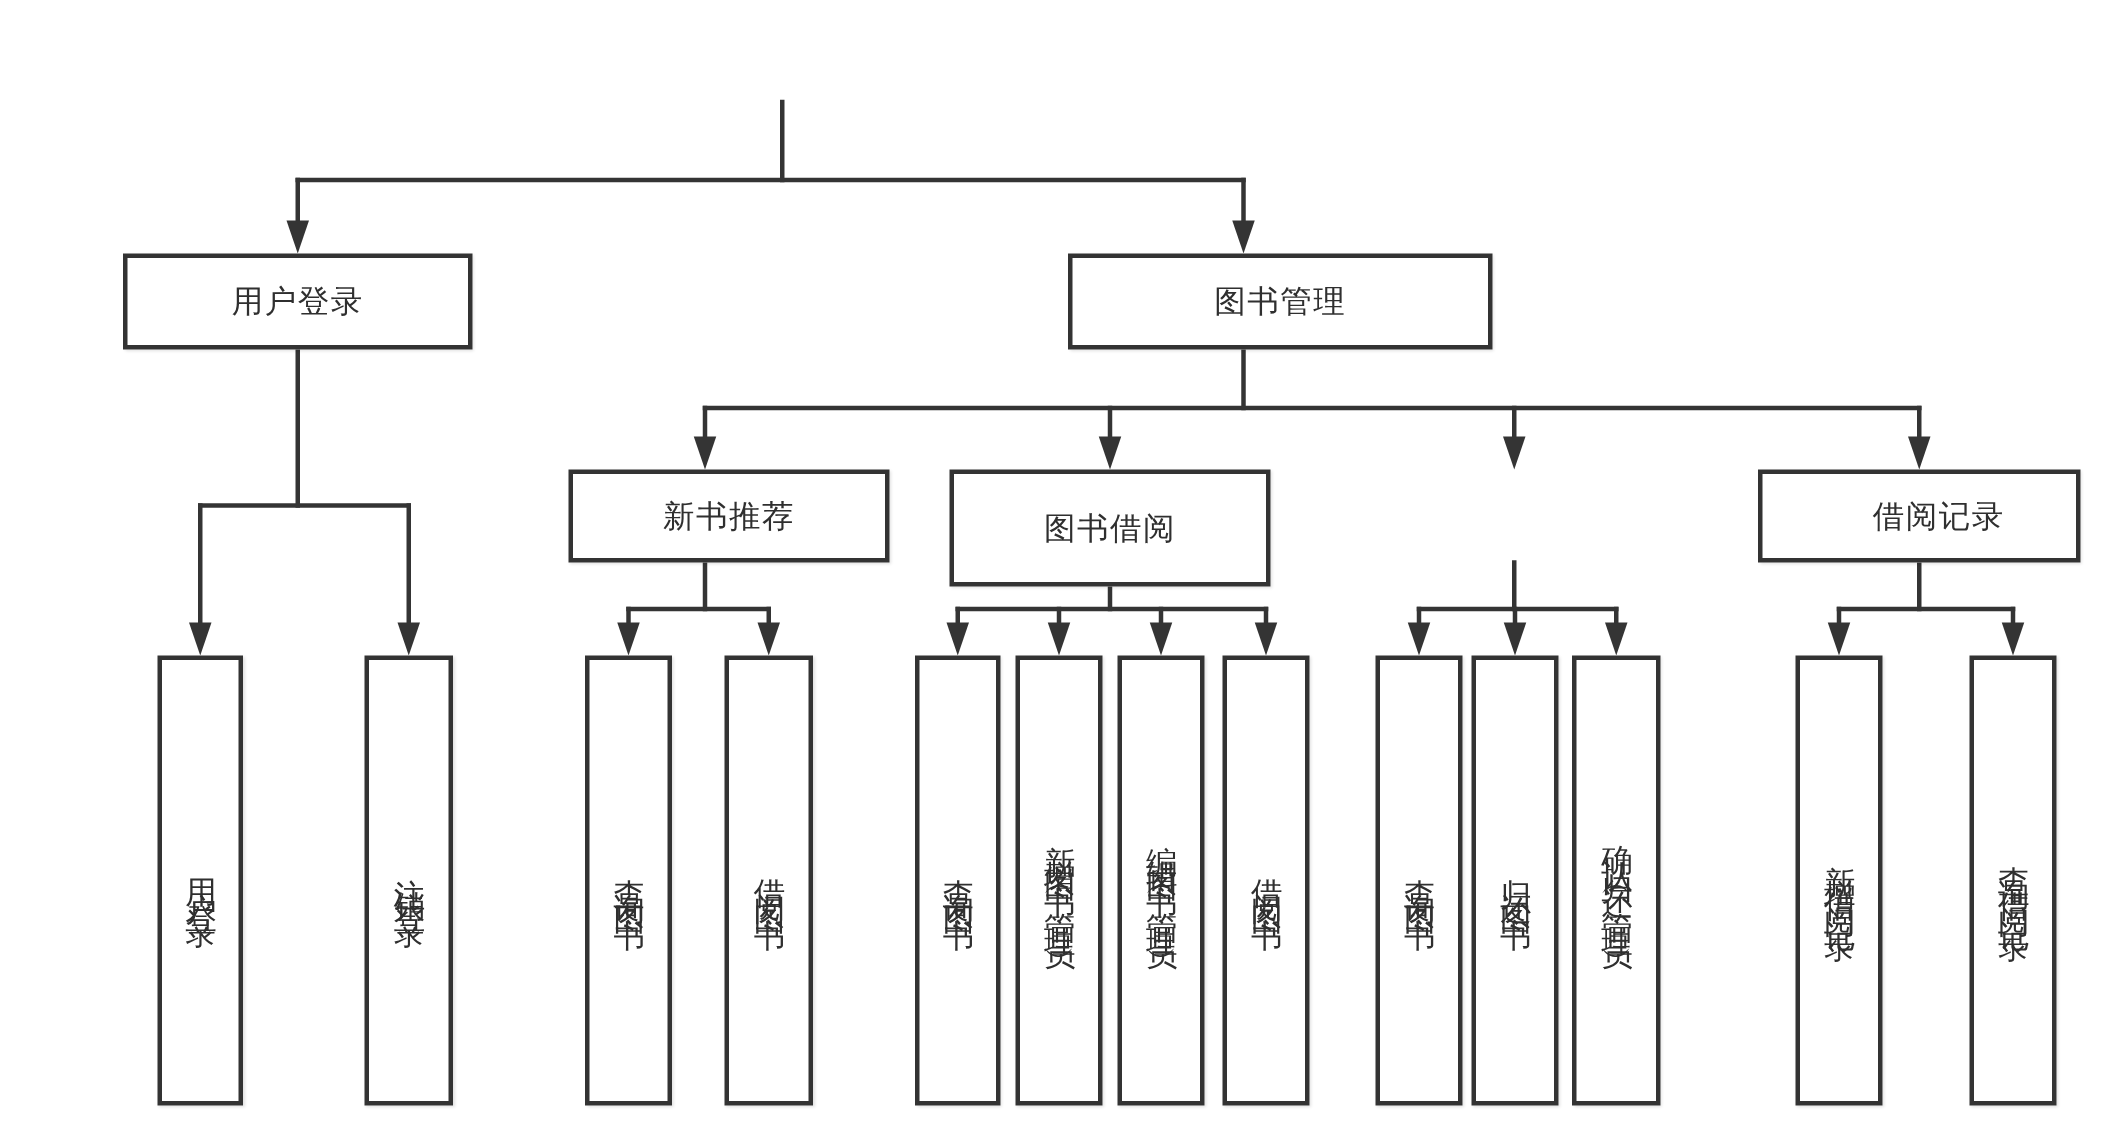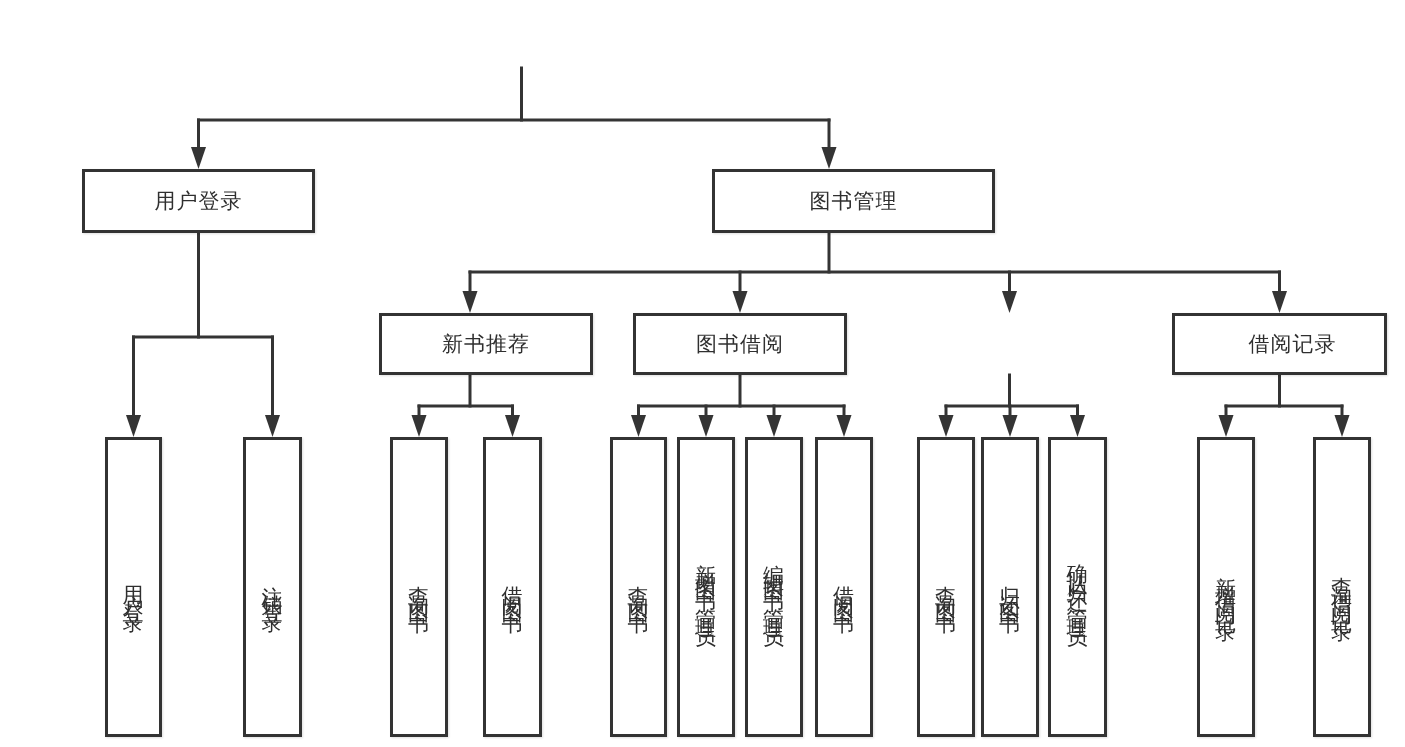--- a/index.html
+++ b/index.html
@@ -145,21 +145,21 @@
       <polygon points="1218.5,415 1233.5,415 1226,437"></polygon>
       <polygon points="1334.5,415 1349.5,415 1342,437"></polygon>
     </g>
   </svg>
 
 
   <div class="box" style="left:82px; top:169px; width:233px; height:64px;">用户登录</div>
   <div class="box" style="left:712px; top:169px; width:283px; height:64px;">图书管理</div>
 
   <div class="box" style="left:363px; top:313px; width:214px; height:62px;margin-left:16px;">新书推荐</div>
-  <div class="box" style="left:633px; top:313px; width:214px; height:62px;">图书借阅</div>
+  <div class="box" style="left:633px; top:313px; width:214px; height:78px;">图书借阅</div>
   <div class="box" style="left:1172px; top:313px; width:215px; height:62px;padding-left:26px;">借阅记录</div>
 
   <div class="leaf" style="left:105px; top:437px; width:57px; height:300px;">
     <span class="vtext">用户登录</span>
   </div>
   <div class="leaf" style="left:243px; top:437px; width:59px; height:300px;">
     <span class="vtext">注销登录</span>
   </div>
 
   <div class="leaf" style="left:390px; top:437px; width:58px; height:300px;">

